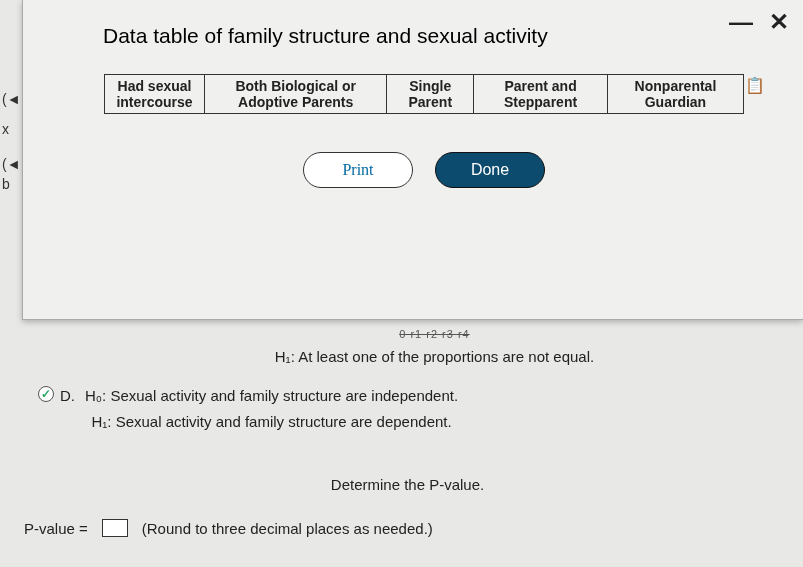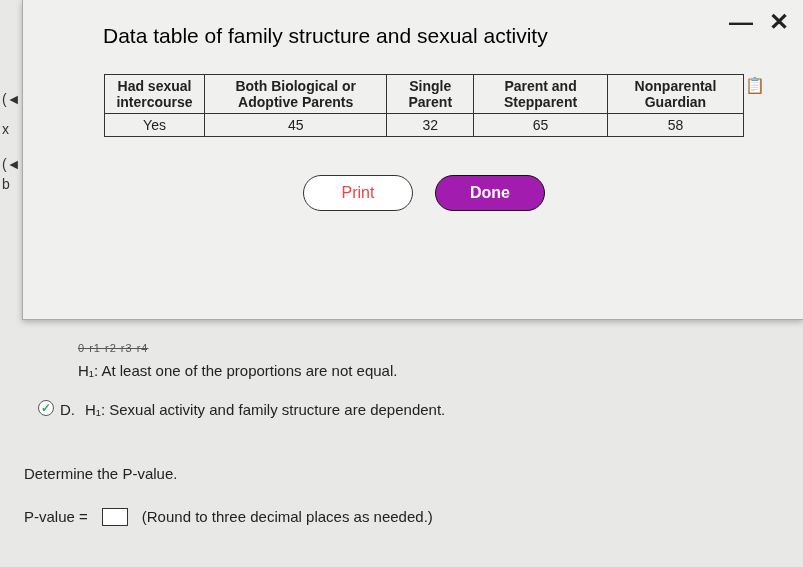--- a/index.html
+++ b/index.html
@@ -71,30 +71,31 @@
     margin-top: 38px;
   }
   .btn {
     min-width: 110px;
     padding: 8px 24px;
     border-radius: 22px;
     font-size: 16px;
     cursor: pointer;
     text-align: center;
   }
-  .btn-print { background: #fff; border: 1.5px solid #333; color: #ef4444; }
-  .btn-done { background: #a21caf; border: 1.5px solid #111; color: #fff; font-weight: bold; }
+  .btn-print { background: #fff; border: 1.5px solid #333; color: #0369a1; font-family: Liberation Serif, serif; }
+  .btn-done { background: #0c4a6e; border: 1.5px solid #111; color: #fff; font-weight: normal; }
   .behind {
     position: absolute;
-    top: 339px;
+    top: 325px;
     left: 22px;
     right: 12px;
     font-size: 15px;
     color: #222;
     line-height: 1.7;
+    text-align: center;
   }
   .crumbs { font-size: 11px; color: #555; margin-left: 56px; text-decoration: line-through; letter-spacing: 1px;}
   .hyp-line { margin-left: 56px; }
   .opt-row { display: flex; align-items: flex-start; gap: 6px; margin: 14px 0 0 16px; }
   .radio-check {
     width: 16px; height: 16px; border-radius: 50%;
     border: 1.5px solid #555; background: #fff;
     display: inline-flex; align-items: center; justify-content: center;
     position: relative; top: 3px;
   }
@@ -141,45 +142,39 @@
       <thead>
         <tr>
           <th>Had sexual intercourse</th>
           <th>Both Biological or Adoptive Parents</th>
           <th>Single Parent</th>
           <th>Parent and Stepparent</th>
           <th>Nonparental Guardian</th>
         </tr>
       </thead>
       <tbody>
-        <tr>
-          <td>Yes</td>
-          <td>45</td>
-          <td>32</td>
-          <td>65</td>
-          <td>58</td>
-        </tr>
       </tbody>
     </table>
   </div>
 
   <div class="btn-row">
     <button class="btn btn-print">Print</button>
     <button class="btn btn-done">Done</button>
   </div>
 </div>
 
 <div class="behind">
   <div class="crumbs">0  r1  r2  r3  r4</div>
   <div class="hyp-line">H₁: At least one of the proportions are not equal.</div>
 
   <div class="opt-row">
     <span class="radio-check"></span>
     <span class="opt-label">D.</span>
     <div>
+      <div>H₀: Sexual activity and family structure are independent.</div>
       <div>H₁: Sexual activity and family structure are dependent.</div>
     </div>
   </div>
 
   <div class="prompt">Determine the P-value.</div>
 
   <div class="pval-row">
     <span>P-value =</span>
     <span class="input-box"></span>
     <span>(Round to three decimal places as needed.)</span>

